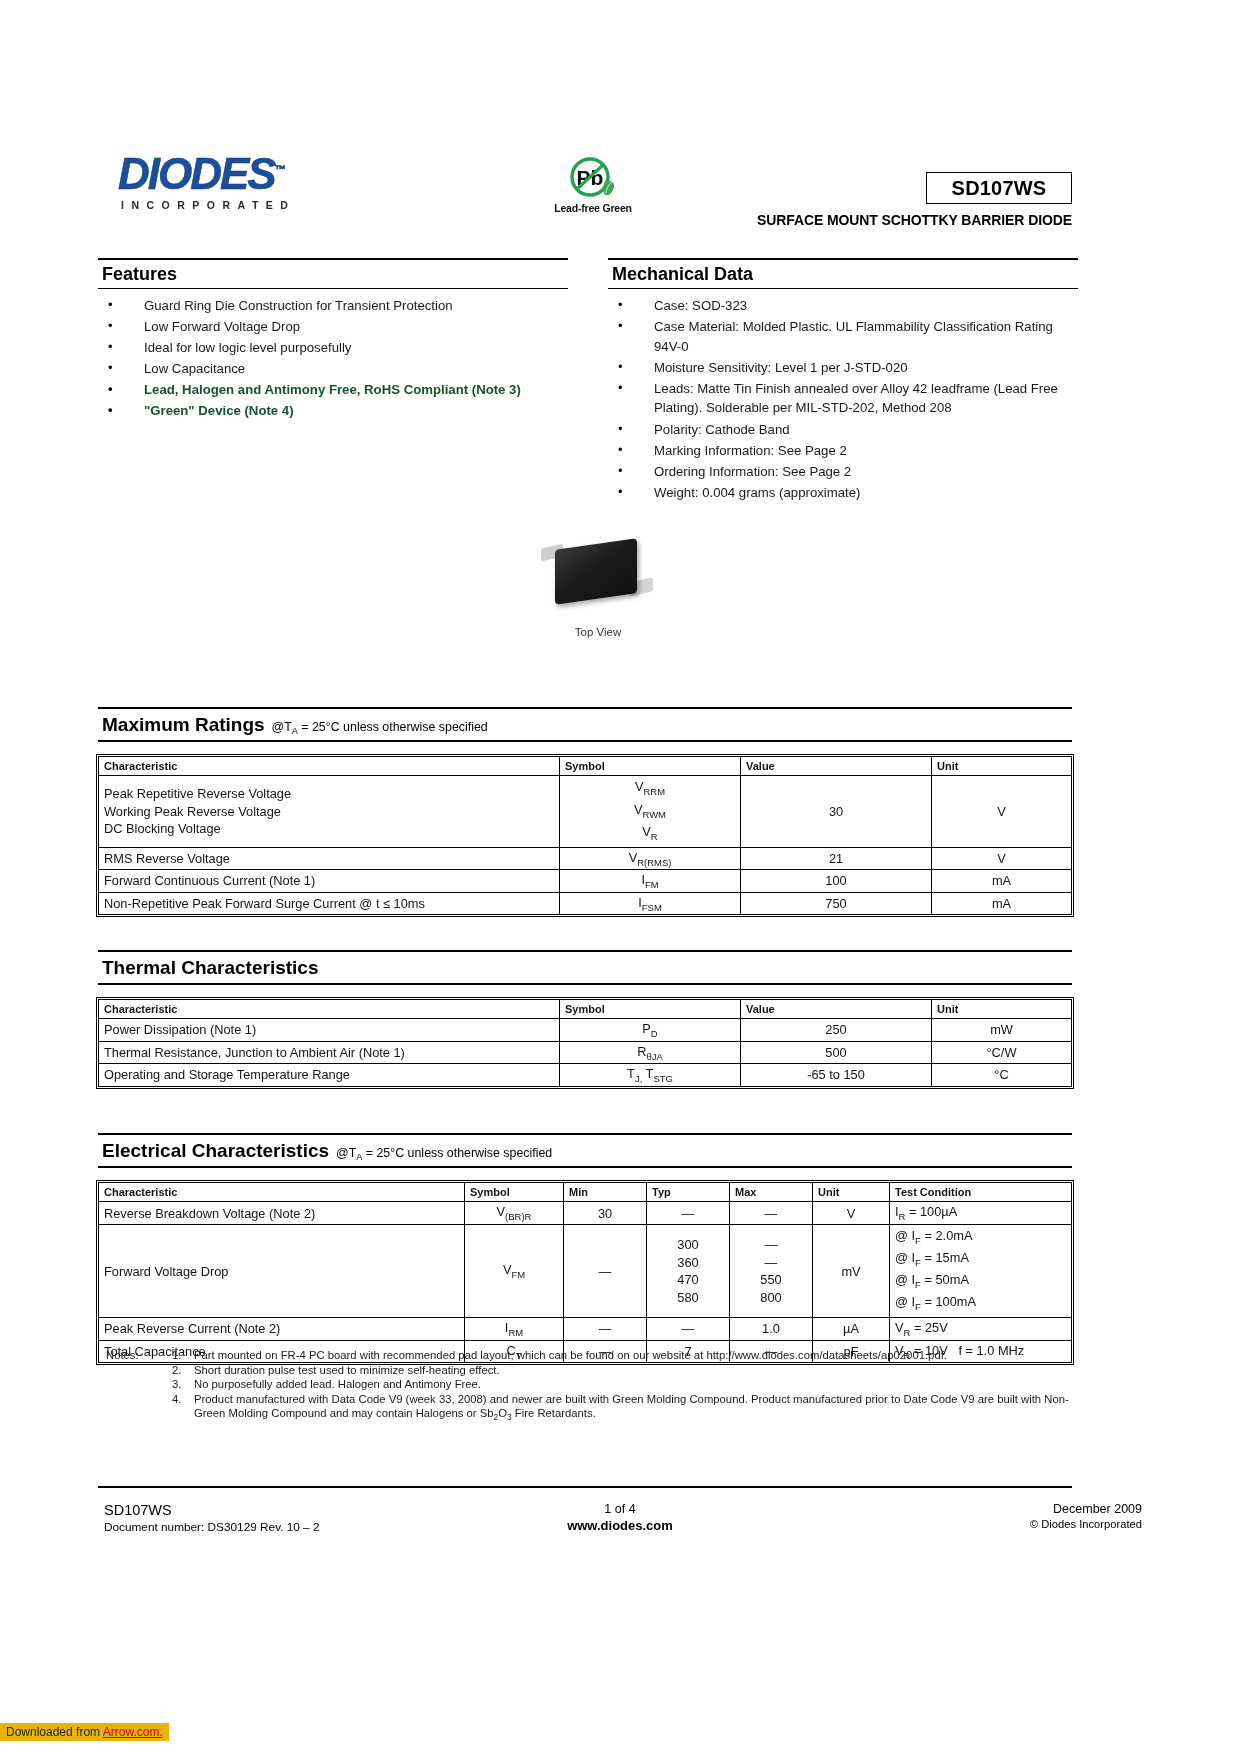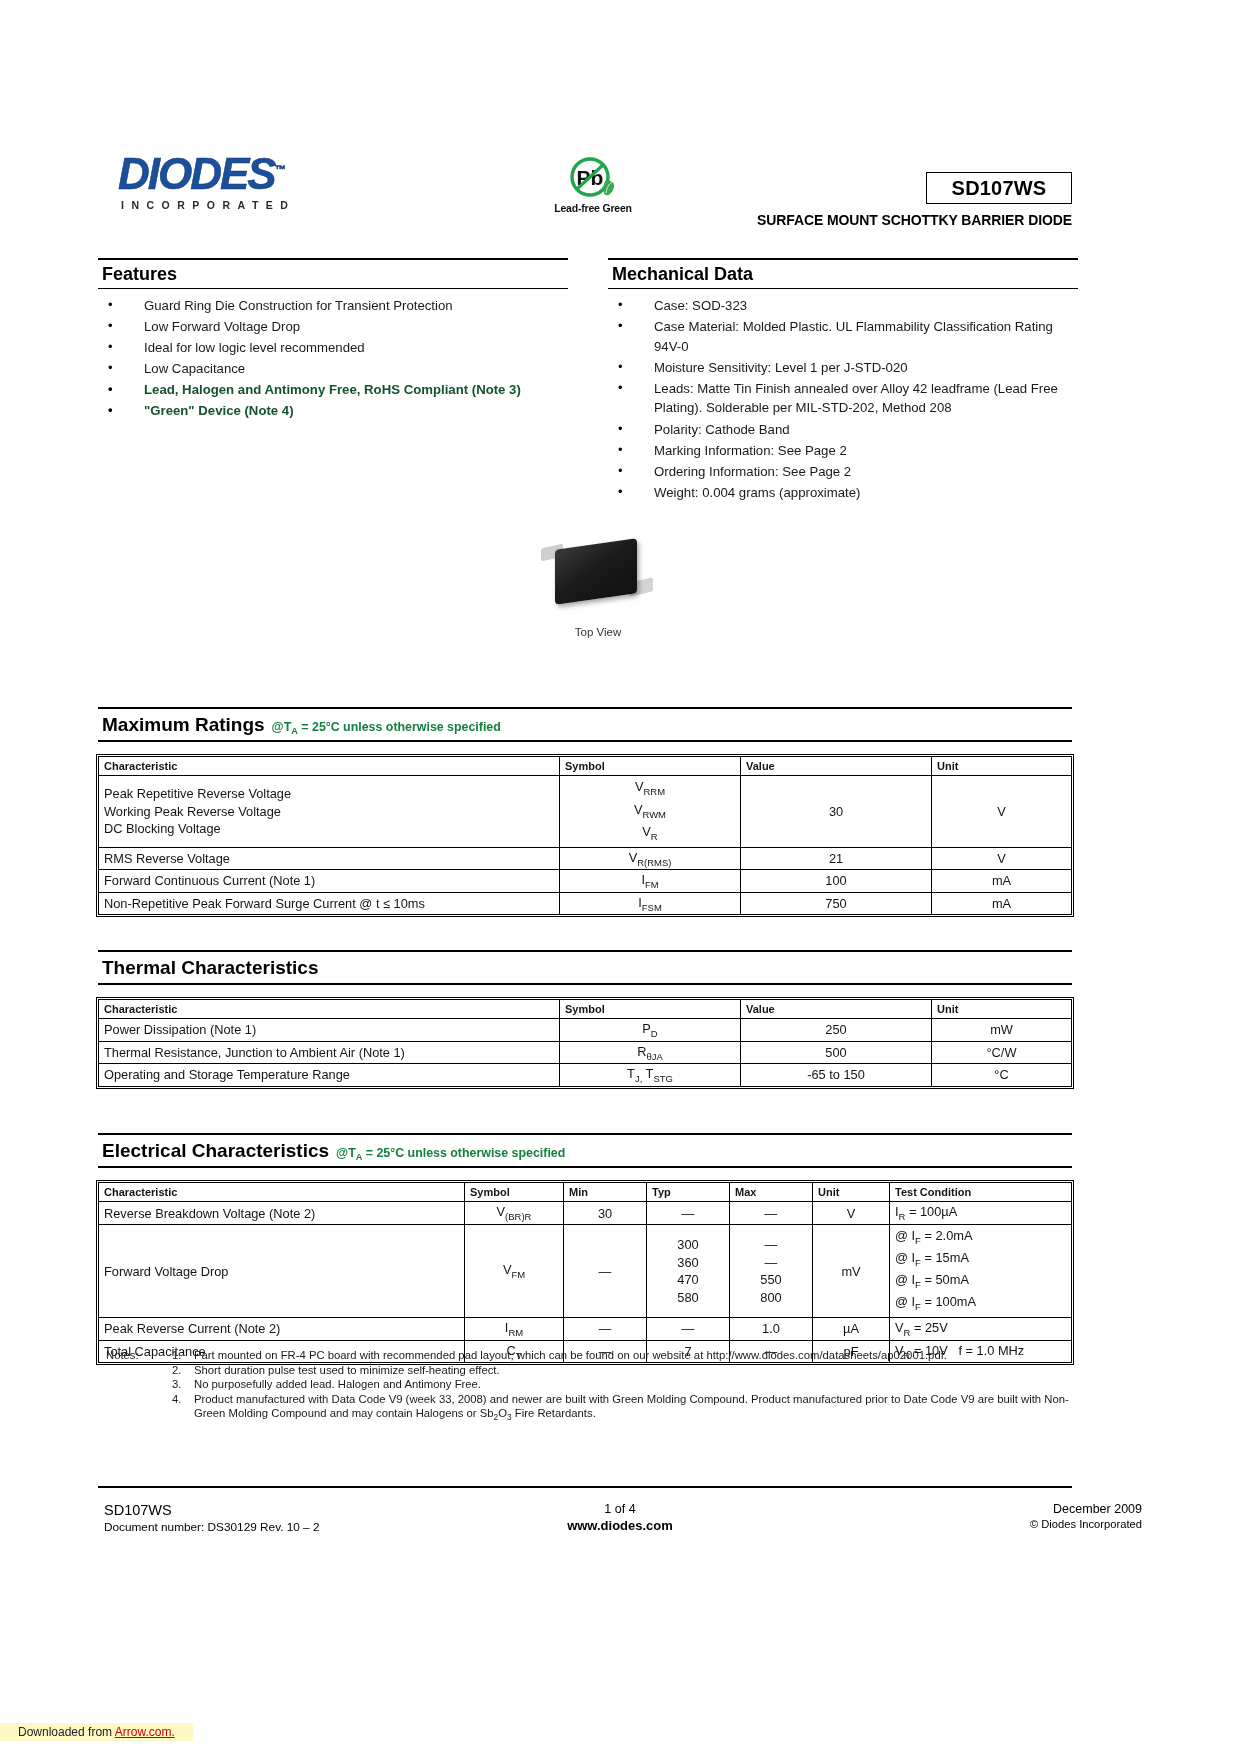--- a/index.html
+++ b/index.html
@@ -77,21 +77,21 @@
   .pkg-lead.l1{left:18px;top:18px;width:22px;height:13px;transform:skewY(-12deg);background:#cfcfcf;}
   .pkg-lead.l2{left:106px;top:52px;width:24px;height:14px;transform:skewY(-12deg);background:#d4d4d4;}
 
   
   .tsec{position:absolute;left:98px;width:974px;}
   .tsec-title{
     border-top:2.6px solid #000;border-bottom:2.6px solid #000;
     padding:5px 0 4px 4px;
   }
   .tsec-title .t{font-size:19px;font-weight:bold;}
-  .tsec-title .s{font-size:12.4px;font-weight:bold;color:#15803d;margin-left:7px;}
+  .tsec-title .s{font-size:12.4px;font-weight:normal;color:#000000;margin-left:7px;}
   sub{font-size:0.74em;}
   table.dt{
     border-collapse:collapse;width:974px;margin-top:14px;
     border:1.2px solid #000;outline:1.2px solid #000;outline-offset:1.4px;
   }
   table.dt th,table.dt td{
     border:1px solid #000;font-size:12.8px;padding:2px 5px;color:#141414;
   }
   table.dt th{font-weight:bold;text-align:left;font-size:11px;padding:3px 5px;}
   td.c{text-align:center;}
@@ -108,21 +108,21 @@
   .footer{position:absolute;left:0;top:1486px;width:1240px;}
   .frule{position:absolute;left:98px;top:0;width:974px;border-top:2.2px solid #000;}
   .f-left{position:absolute;left:104px;top:16px;font-size:13px;}
   .f-left .fn{font-size:14.5px;}
   .f-left .fd{font-size:11.8px;margin-top:2px;}
   .f-center{position:absolute;left:0;top:16px;width:1240px;text-align:center;font-size:12.5px;}
   .f-center .fw{font-weight:bold;font-size:13px;margin-top:2px;}
   .f-right{position:absolute;right:98px;top:16px;text-align:right;font-size:12.5px;}
   .f-right .fc{font-size:11.2px;margin-top:2px;}
 
-  .dl{position:absolute;left:0;top:1723px;font-size:12px;color:#222;background:#fef9c3;padding:2px 18px;}
+  .dl{position:absolute;left:0;top:1723px;font-size:12px;color:#222;background:#eab308;padding:2px 6px;}
   .dl a{color:#c00;text-decoration:underline;}
 </style>
 </head>
 <body>
 
 <div class="page">
 
   <div class="header">
 
     <div class="logo">
@@ -143,21 +143,21 @@
 
     <div class="partbox">SD107WS</div>
     <div class="subtitle">SURFACE MOUNT SCHOTTKY BARRIER DIODE</div>
   </div>
 
   <div class="col col-left">
     <div class="sec-head">Features</div>
     <ul class="bullets">
       <li>Guard Ring Die Construction for Transient Protection</li>
       <li>Low Forward Voltage Drop</li>
-      <li>Ideal for low logic level recommended</li>
+      <li>Ideal for low logic level purposefully</li>
       <li>Low Capacitance</li>
       <li class="b">Lead, Halogen and Antimony Free, RoHS Compliant (Note 3)</li>
       <li class="b">"Green" Device (Note 4)</li>
     </ul>
   </div>
 
   <div class="col col-right">
     <div class="sec-head">Mechanical Data</div>
     <ul class="bullets">
       <li>Case: SOD-323</li>

